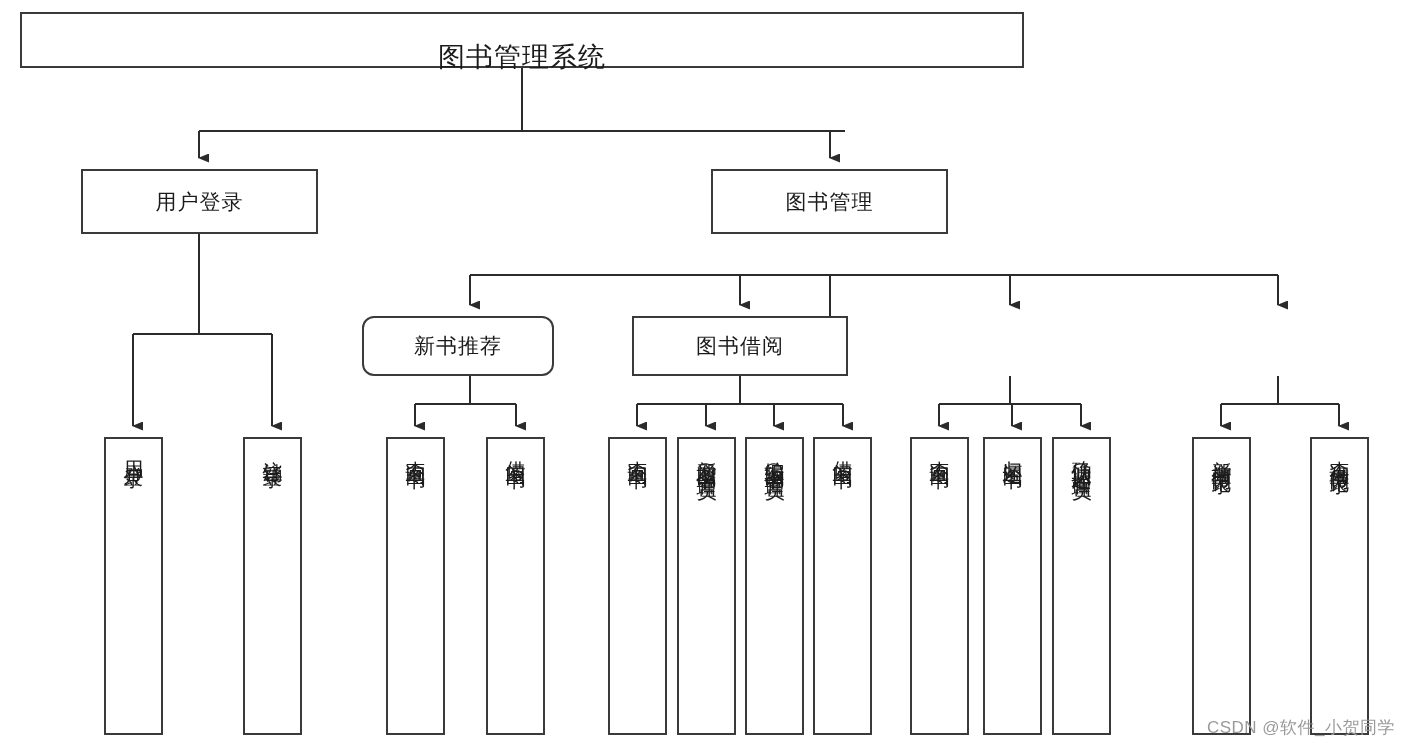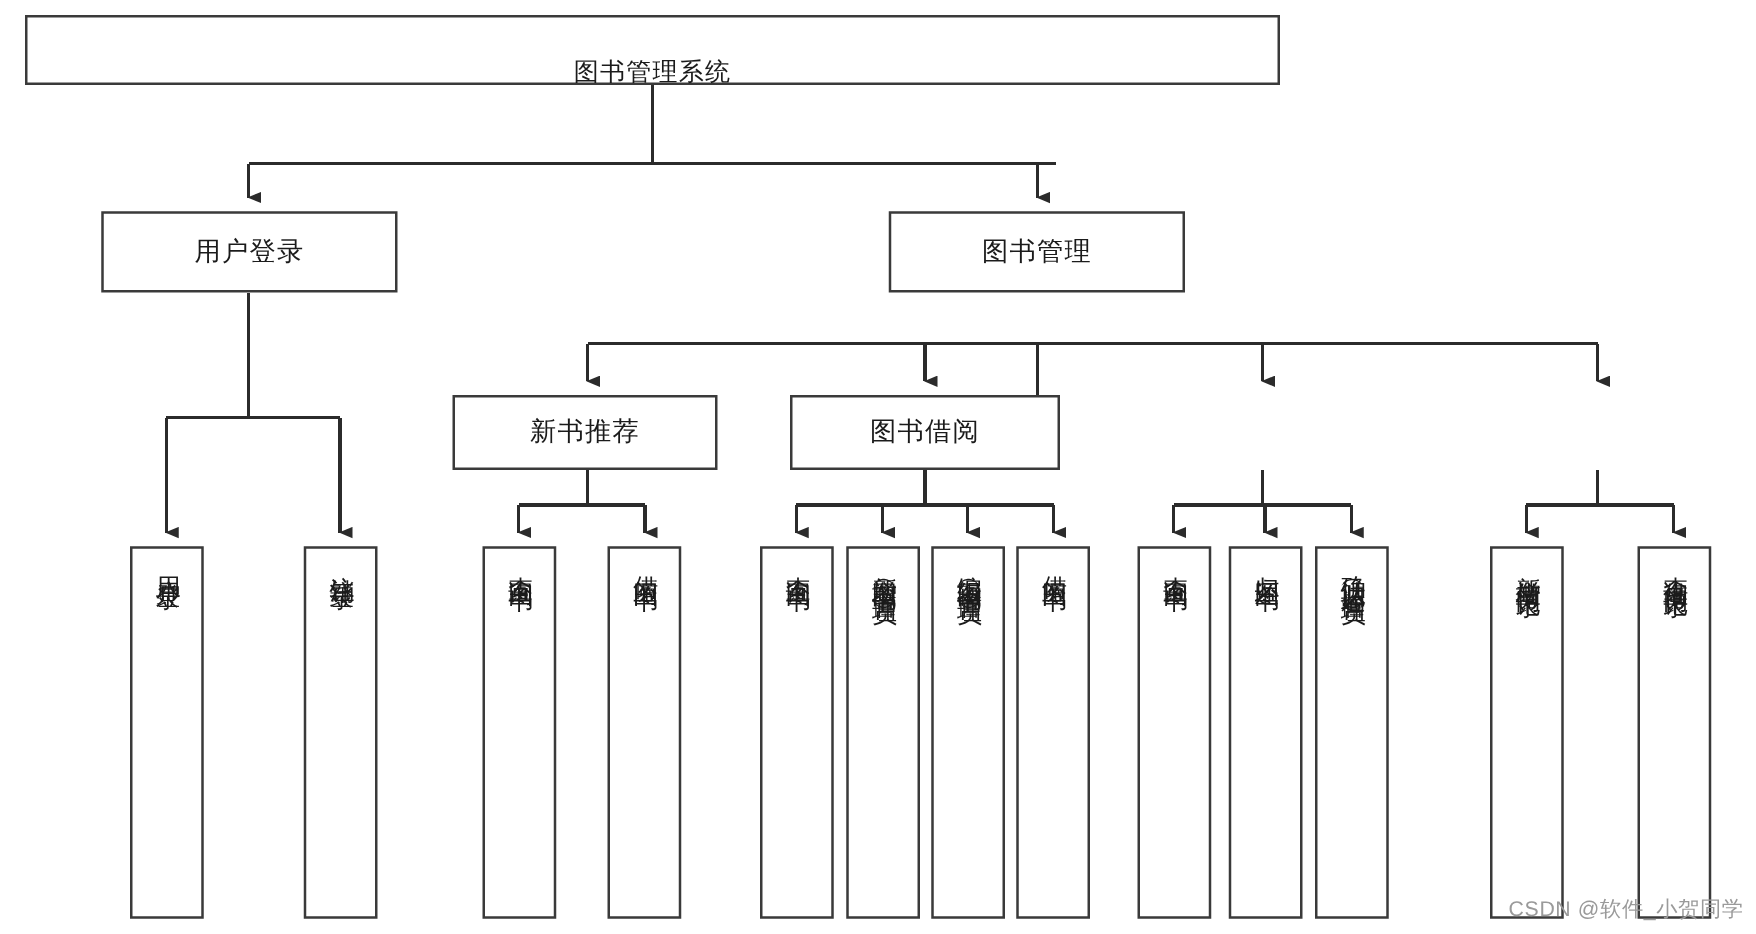--- a/index.html
+++ b/index.html
@@ -51,21 +51,21 @@
     padding-top: 6px;
   }
   .node-box.vertical .node-label {
     writing-mode: vertical-rl;
     text-orientation: upright;
     font-size: 20px;
     line-height: 1.15;
     letter-spacing: 3px;
   }
   .node-box.root .node-label {
-    font-size: 20px;
+    font-size: 27px;
     margin-top: 36px;
   }
   #watermark {
     position: absolute;
     right: 10px;
     bottom: 8px;
     font-size: 17px;
     color: #9a9a9a;
     letter-spacing: 0.5px;
     white-space: nowrap;
@@ -132,21 +132,21 @@
     <span class="node-label">图书管理系统</span>
   </div>
 
   <div class="node-box horizontal" style="left:81px; top:169px; width:237px; height:65px;">
     <span class="node-label">用户登录</span>
   </div>
   <div class="node-box horizontal" style="left:711px; top:169px; width:237px; height:65px;">
     <span class="node-label">图书管理</span>
   </div>
 
-  <div class="node-box horizontal" style="left:362px; top:316px; width:212px; height:60px;">
+  <div class="node-box horizontal" style="left:362px; top:316px; width:192px; height:60px;border-radius:12px;">
     <span class="node-label">新书推荐</span>
   </div>
   <div class="node-box horizontal" style="left:632px; top:316px; width:216px; height:60px;align-items:center;">
     <span class="node-label">图书借阅</span>
   </div>
 
   <div class="node-box vertical" style="left:104px; top:437px; width:59px; height:298px;">
     <span class="node-label">用户登录</span>
   </div>
   <div class="node-box vertical" style="left:243px; top:437px; width:59px; height:298px;">

